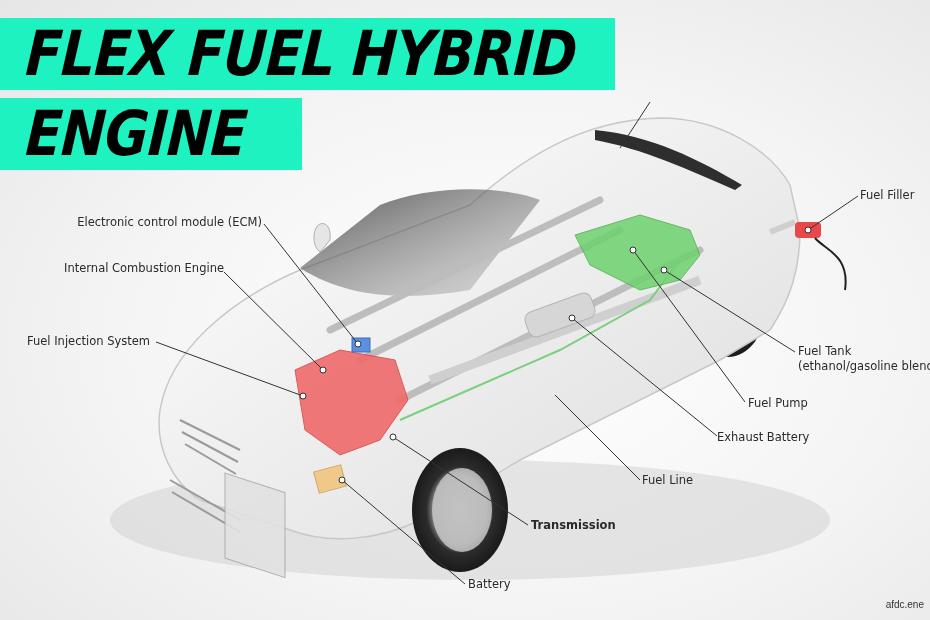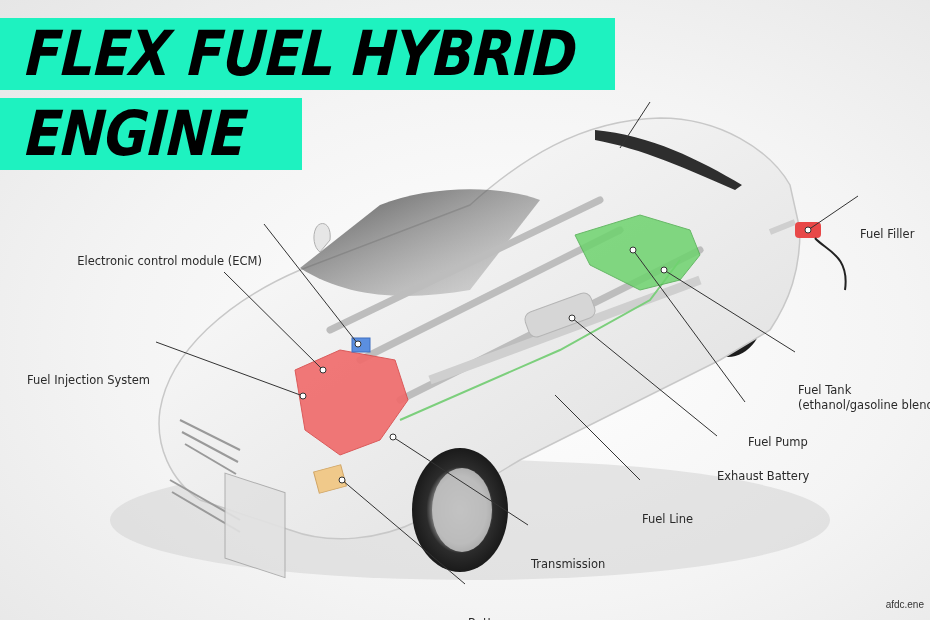--- a/index.html
+++ b/index.html
@@ -58,21 +58,20 @@
       left: 0;
       top: 0;
     }
     .label {
       position: absolute;
       font-family: "DejaVu Sans", sans-serif;
       font-size: 11.5px;
       color: #2a2a2a;
       white-space: nowrap;
       line-height: 15px;
-      margin-top: 39px;
     }
     .label.right { text-align: left; }
     .credit {
       position: absolute;
       right: 6px;
       bottom: 10px;
       font-family: Liberation Sans, sans-serif;
       font-size: 10px;
       color: #333;
     }
@@ -188,20 +187,21 @@
 </div>
 <div class="banner line2">
   <span>ENGINE</span>
 </div>
 
 <div class="label right" style="right:668px; top:215px;">
   <span>Electronic control module (ECM)</span>
 </div>
 
 <div class="label right" style="right:706px; top:261px;">
+  <div>Internal Combustion Engine</div>
 </div>
 
 <div class="label" style="left:27px; top:334px;">
   <span>Fuel Injection System</span>
 </div>
 
 <div class="label" style="left:860px; top:188px;">
   <span>Fuel Filler</span>
 </div>
 
@@ -215,21 +215,21 @@
 </div>
 
 <div class="label" style="left:717px; top:430px;">
   <span>Exhaust Battery</span>
 </div>
 
 <div class="label" style="left:642px; top:473px;">
   <span>Fuel Line</span>
 </div>
 
-<div class="label" style="left:531px; top:518px;">
+<div class="label" style="left:531px; top:518px;font-weight:bold;">
   <span>Transmission</span>
 </div>
 
 <div class="label" style="left:468px; top:577px;">
   <span>Battery</span>
 </div>
 
 <div class="credit">afdc.ene</div>
 
 </body></html>

